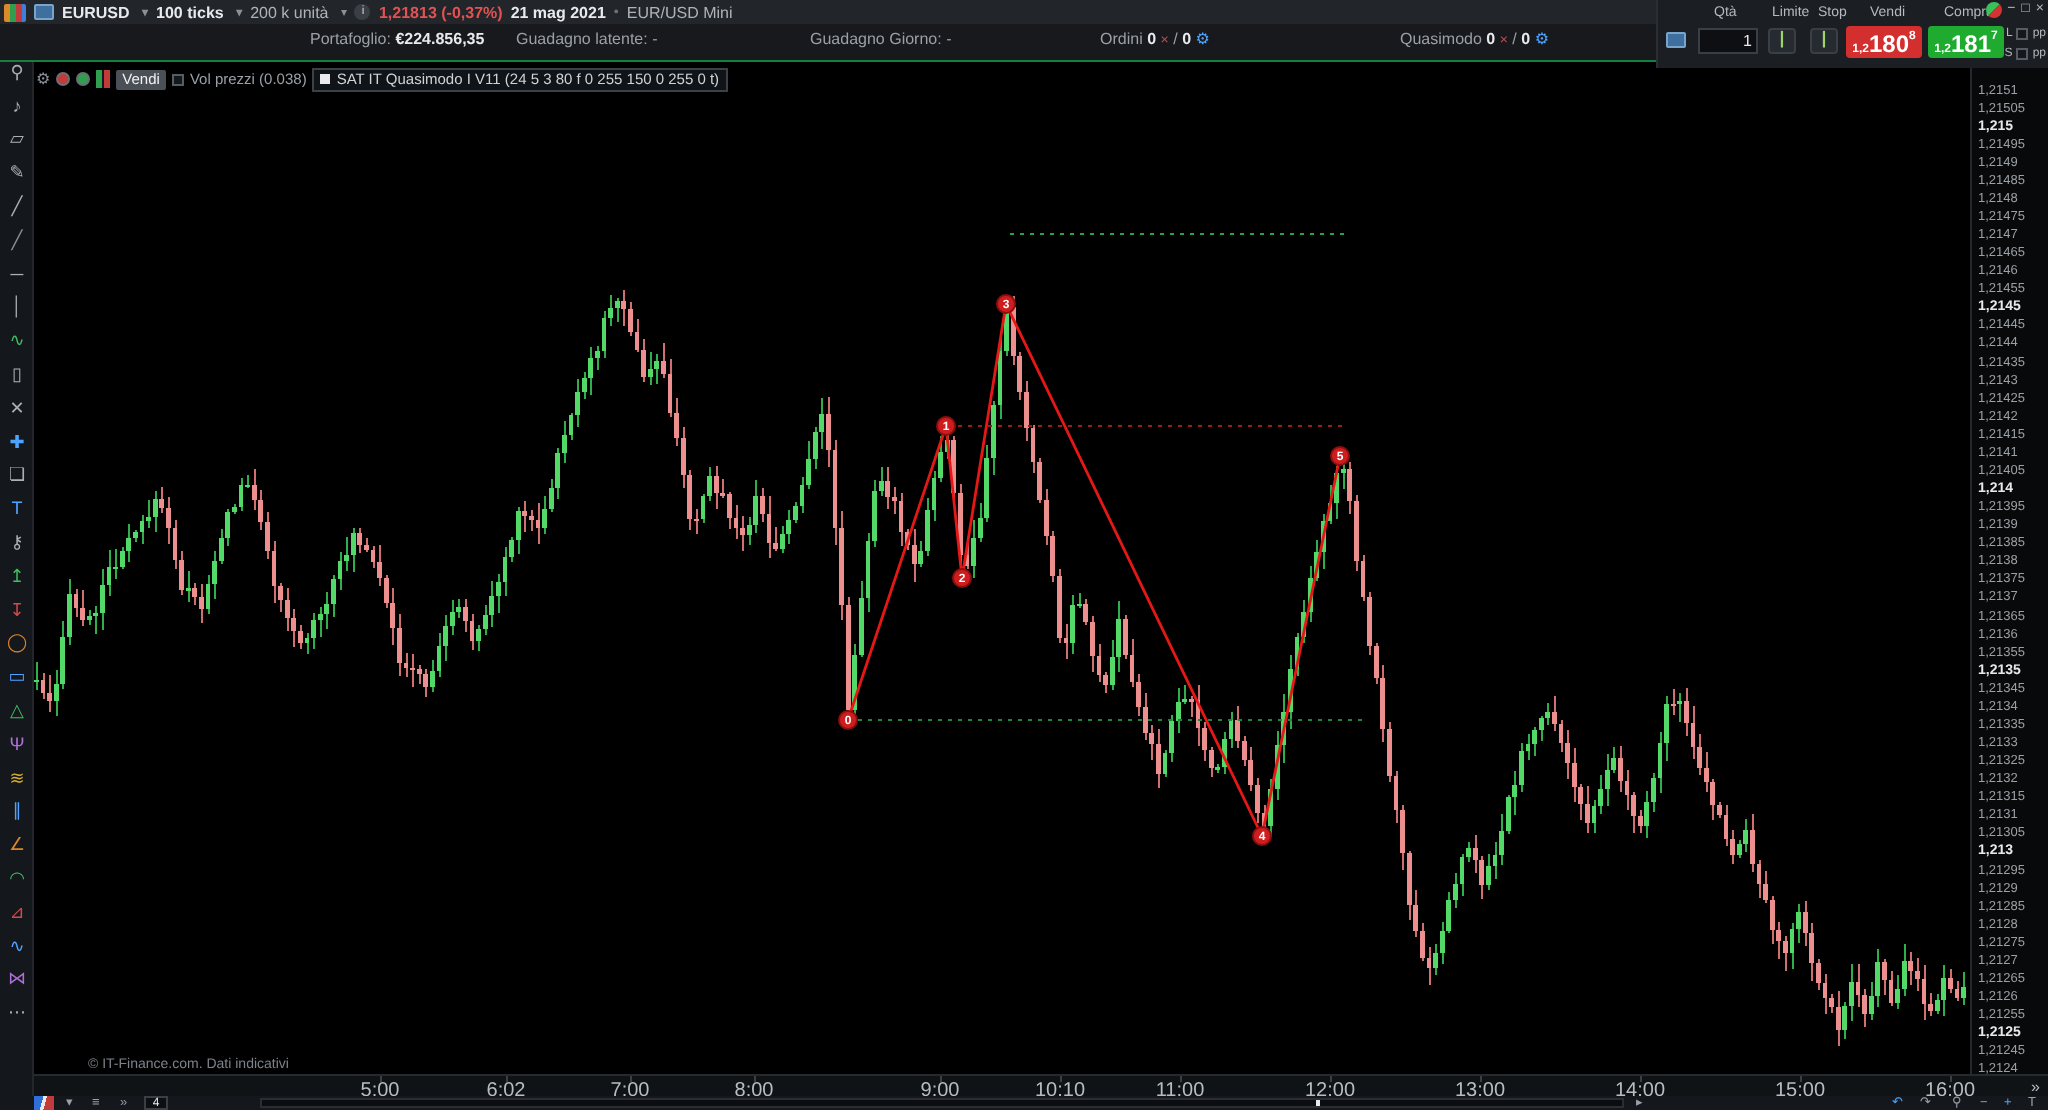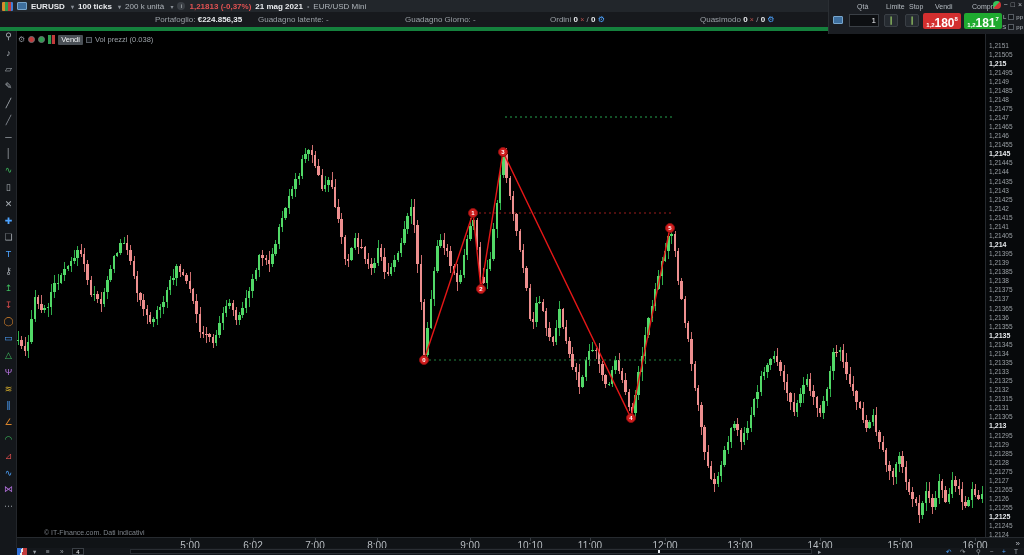--- a/index.html
+++ b/index.html
@@ -1,21 +1,21 @@
 <!DOCTYPE html>
 <html><head>
 <meta charset="utf-8">
 <style>
   html,body{margin:0;padding:0;background:#000;overflow:hidden;}
   *{box-sizing:border-box;font-family:"Liberation Sans",sans-serif;}
   #app{position:relative;width:1024px;height:555px;background:#000;overflow:hidden;}
 
   
   #topbar1{position:absolute;left:0;top:0;width:1024px;height:12px;background:#22262b;display:flex;align-items:center;gap:4px;padding-left:2px;z-index:30;}
-  #topbar2{position:absolute;left:0;top:12px;width:980px;height:19px;background:#17191d;z-index:29;border-bottom:4px solid #15803d;}
+  #topbar2{position:absolute;left:0;top:12px;width:980px;height:19px;background:#17191d;z-index:29;border-bottom:1px solid #15803d;}
   .tb-item{font-size:8px;color:#aeb4ba;white-space:nowrap;display:inline-flex;align-items:center;gap:2px;}
   .tb-strong{color:#e8eaed;font-weight:bold;}
   .tb-red{color:#e25252;font-weight:bold;}
   .caret{font-size:6px;color:#8a9097;}
   .sep-dot{color:#6c7278;font-size:7px;}
   .appicon{width:11px;height:9px;background:linear-gradient(90deg,#d98b2b 0 3px,#2f9e4f 3px 6px,#c23b3b 6px 9px,#3f7fd9 9px 11px);border-radius:1px;}
   .monicon{width:10px;height:8px;background:#3e6f9e;border:1px solid #77a5cc;border-radius:1px;}
   .infoicon{width:8px;height:8px;border-radius:50%;background:#3a3f45;color:#c9ced3;font-size:6px;line-height:8px;text-align:center;}
   .acc-item{position:absolute;top:3px;font-size:8px;color:#9aa0a6;white-space:nowrap;}
   .acc-val{color:#e8eaed;font-weight:bold;}
@@ -772,20 +772,24 @@
     </div>
 
   <div id="legend">
     <span class="lg-ic" style="color:#8a9097">⚙</span>
     <span class="dotred"></span>
     <span class="dotgreen"></span>
     <span class="candleglyph"></span>
     <span class="lg-box">Vendi</span>
     <span class="chk"></span>
     <span class="lg-dim">Vol prezzi (0.038)</span>
+    <span class="lg-ind">
+        <span class="swatch"></span>
+        <span>SAT IT Quasimodo I V11 (24 5 3 80 f 0 255 150 0 255 0 t)</span>
+      </span>
   </div>
 
   <div id="copyright">© IT-Finance.com. Dati indicativi</div>
 
   <div id="priceaxis">
       <span class="pa-lab" style="top: 10.5px;">1,2151</span>
       <span class="pa-lab" style="top: 19.57px;">1,21505</span>
       <span class="pa-lab pa-bold" style="top: 28.64px;">1,215</span>
       <span class="pa-lab" style="top: 37.71px;">1,21495</span>
       <span class="pa-lab" style="top: 46.78px;">1,2149</span>

